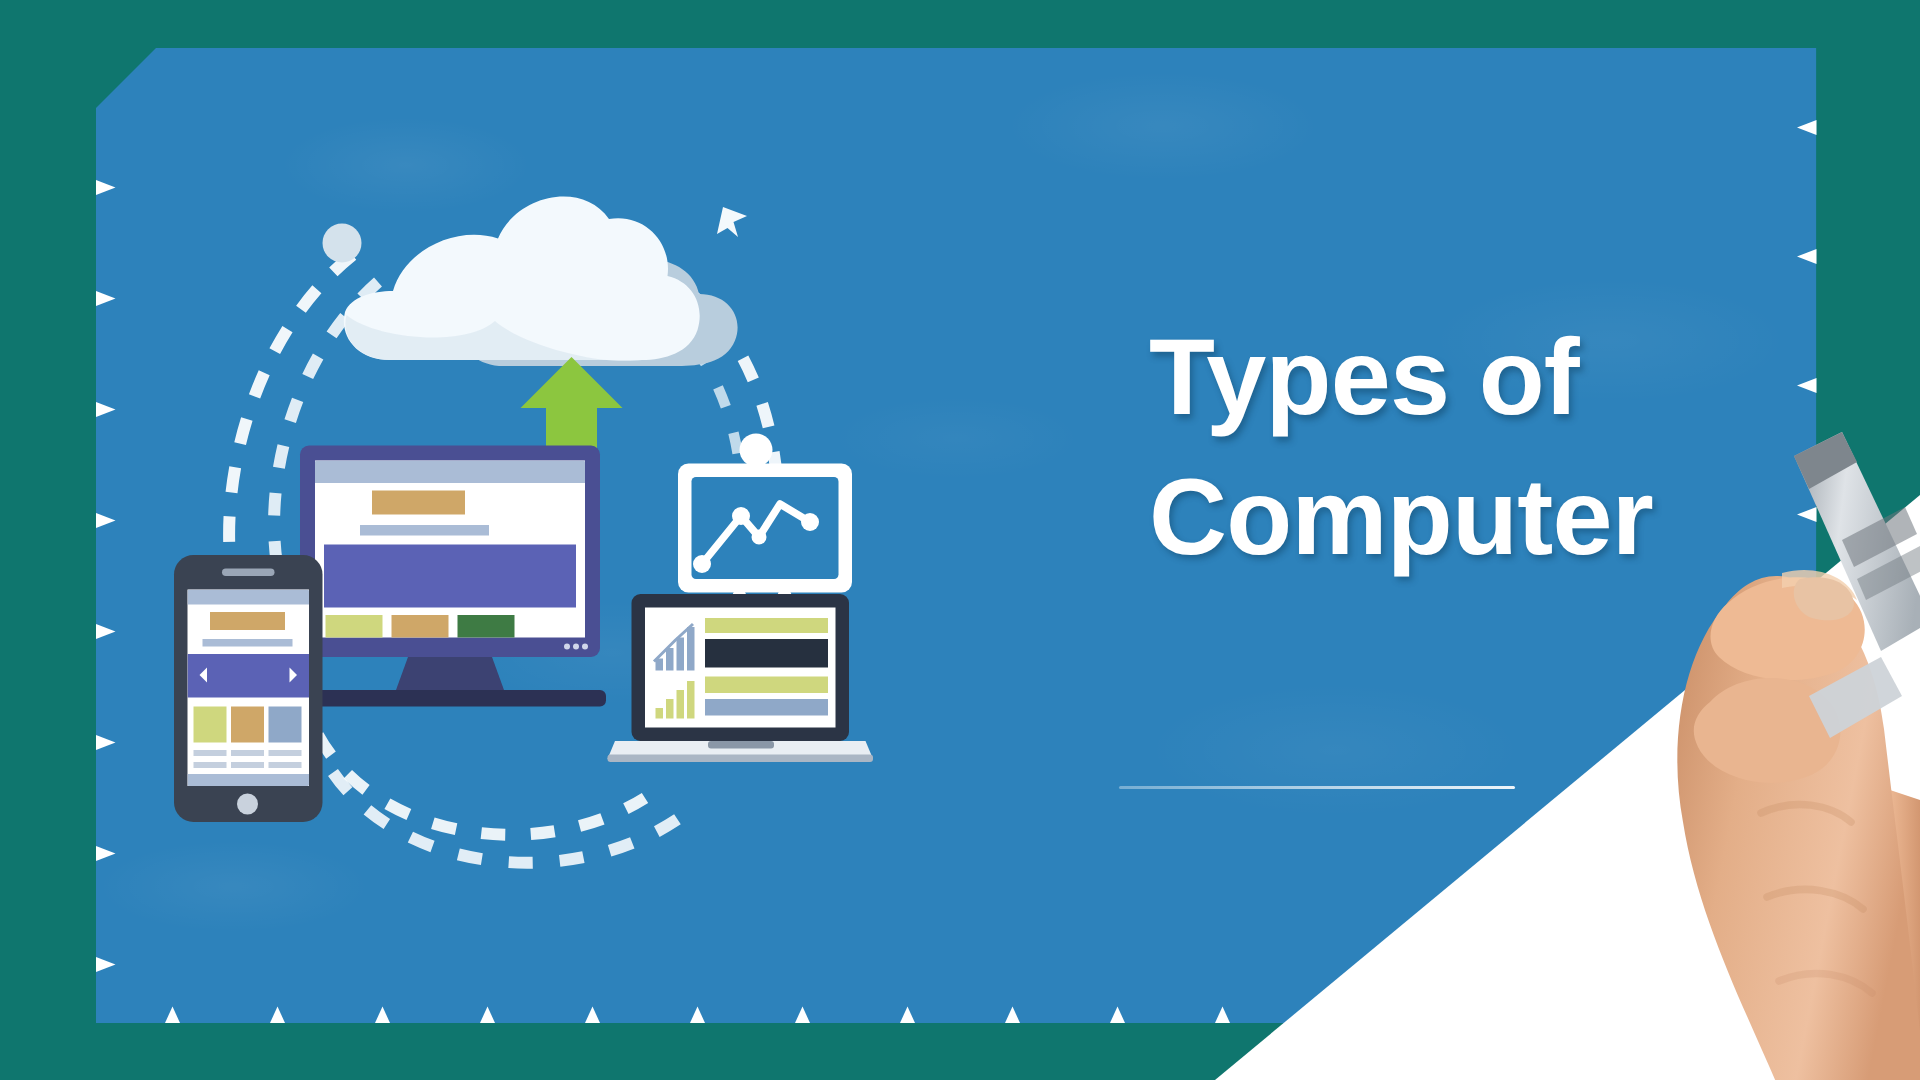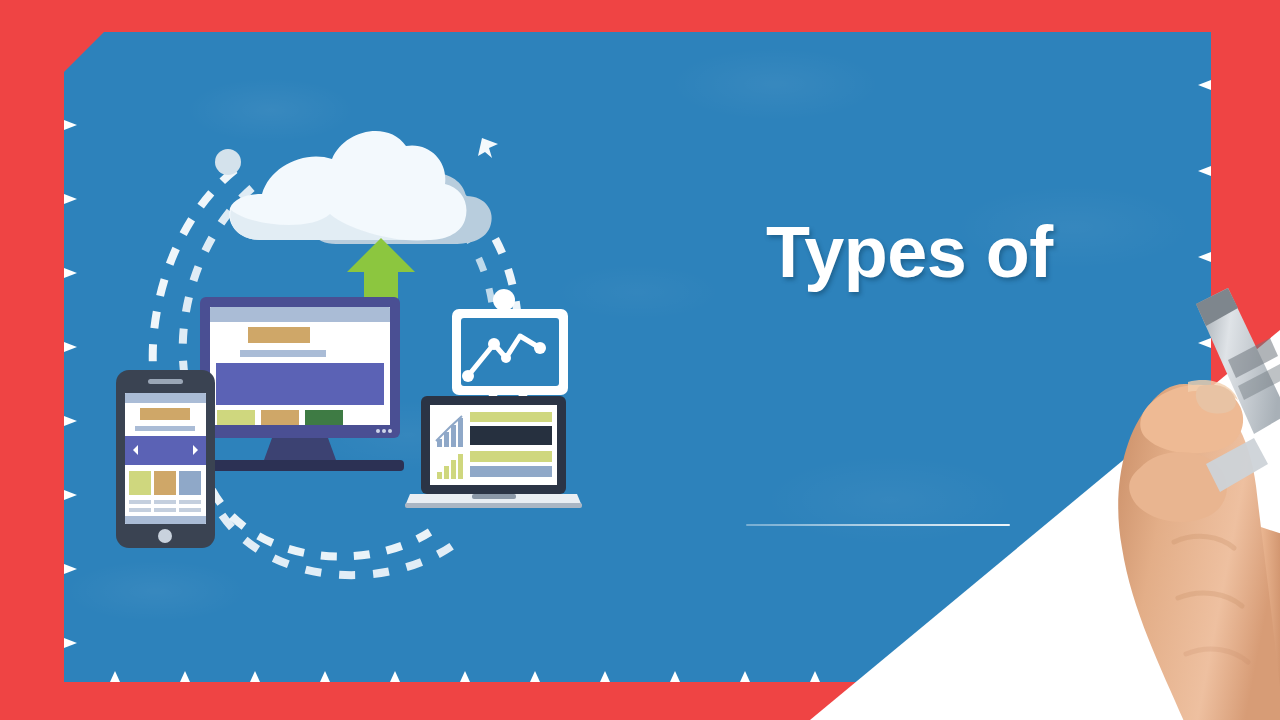--- a/index.html
+++ b/index.html
@@ -1,21 +1,21 @@
 <!DOCTYPE html>
 <html><head>
 <meta charset="utf-8">
 <style>
   html,body{margin:0;padding:0;background:#ffffff;}
   body{
     width:1280px;height:720px;overflow:hidden;
     font-family:"Liberation Sans","DejaVu Sans",sans-serif;
     position:relative;
   }
-  #stage{position:absolute;inset:0;background:#ef4444;}
+  #stage{position:absolute;inset:0;background:#0f766e;}
 
   
   .panel{
     position:absolute;
     left:64px;top:32px;width:1147px;height:650px;
     background:#2d82bb;
     clip-path:polygon(40px 0, 100% 0, 100% 100%, 0 100%, 0 40px);
   }
   .panel-texture{
     position:absolute;inset:0;
@@ -249,20 +249,21 @@
         </g>
         <path d="M 310 434 L 477 434 L 482 446 L 305 446 Z" fill="#e9eef3"></path>
         <rect x="305" y="443" width="177" height="5" rx="2" fill="#aab6c4"></rect>
         <rect x="372" y="434" width="44" height="5" rx="2" fill="#8a97a7"></rect>
       </g>
     </svg>
   </div>
 
   <div class="title-block">
     <div class="title-line">Types of</div>
+    <div class="title-line">Computer</div>
   </div>
   <div class="title-rule"></div>
 
   <div class="reveal"></div>
 
   <div class="hand-wrap">
     <svg width="210" height="440" viewBox="0 0 210 440" xmlns="http://www.w3.org/2000/svg">
       <defs>
         <linearGradient id="skin" x1="0" y1="0" x2="1" y2="0.4">
           <stop offset="0" stop-color="#c98d66"></stop>

